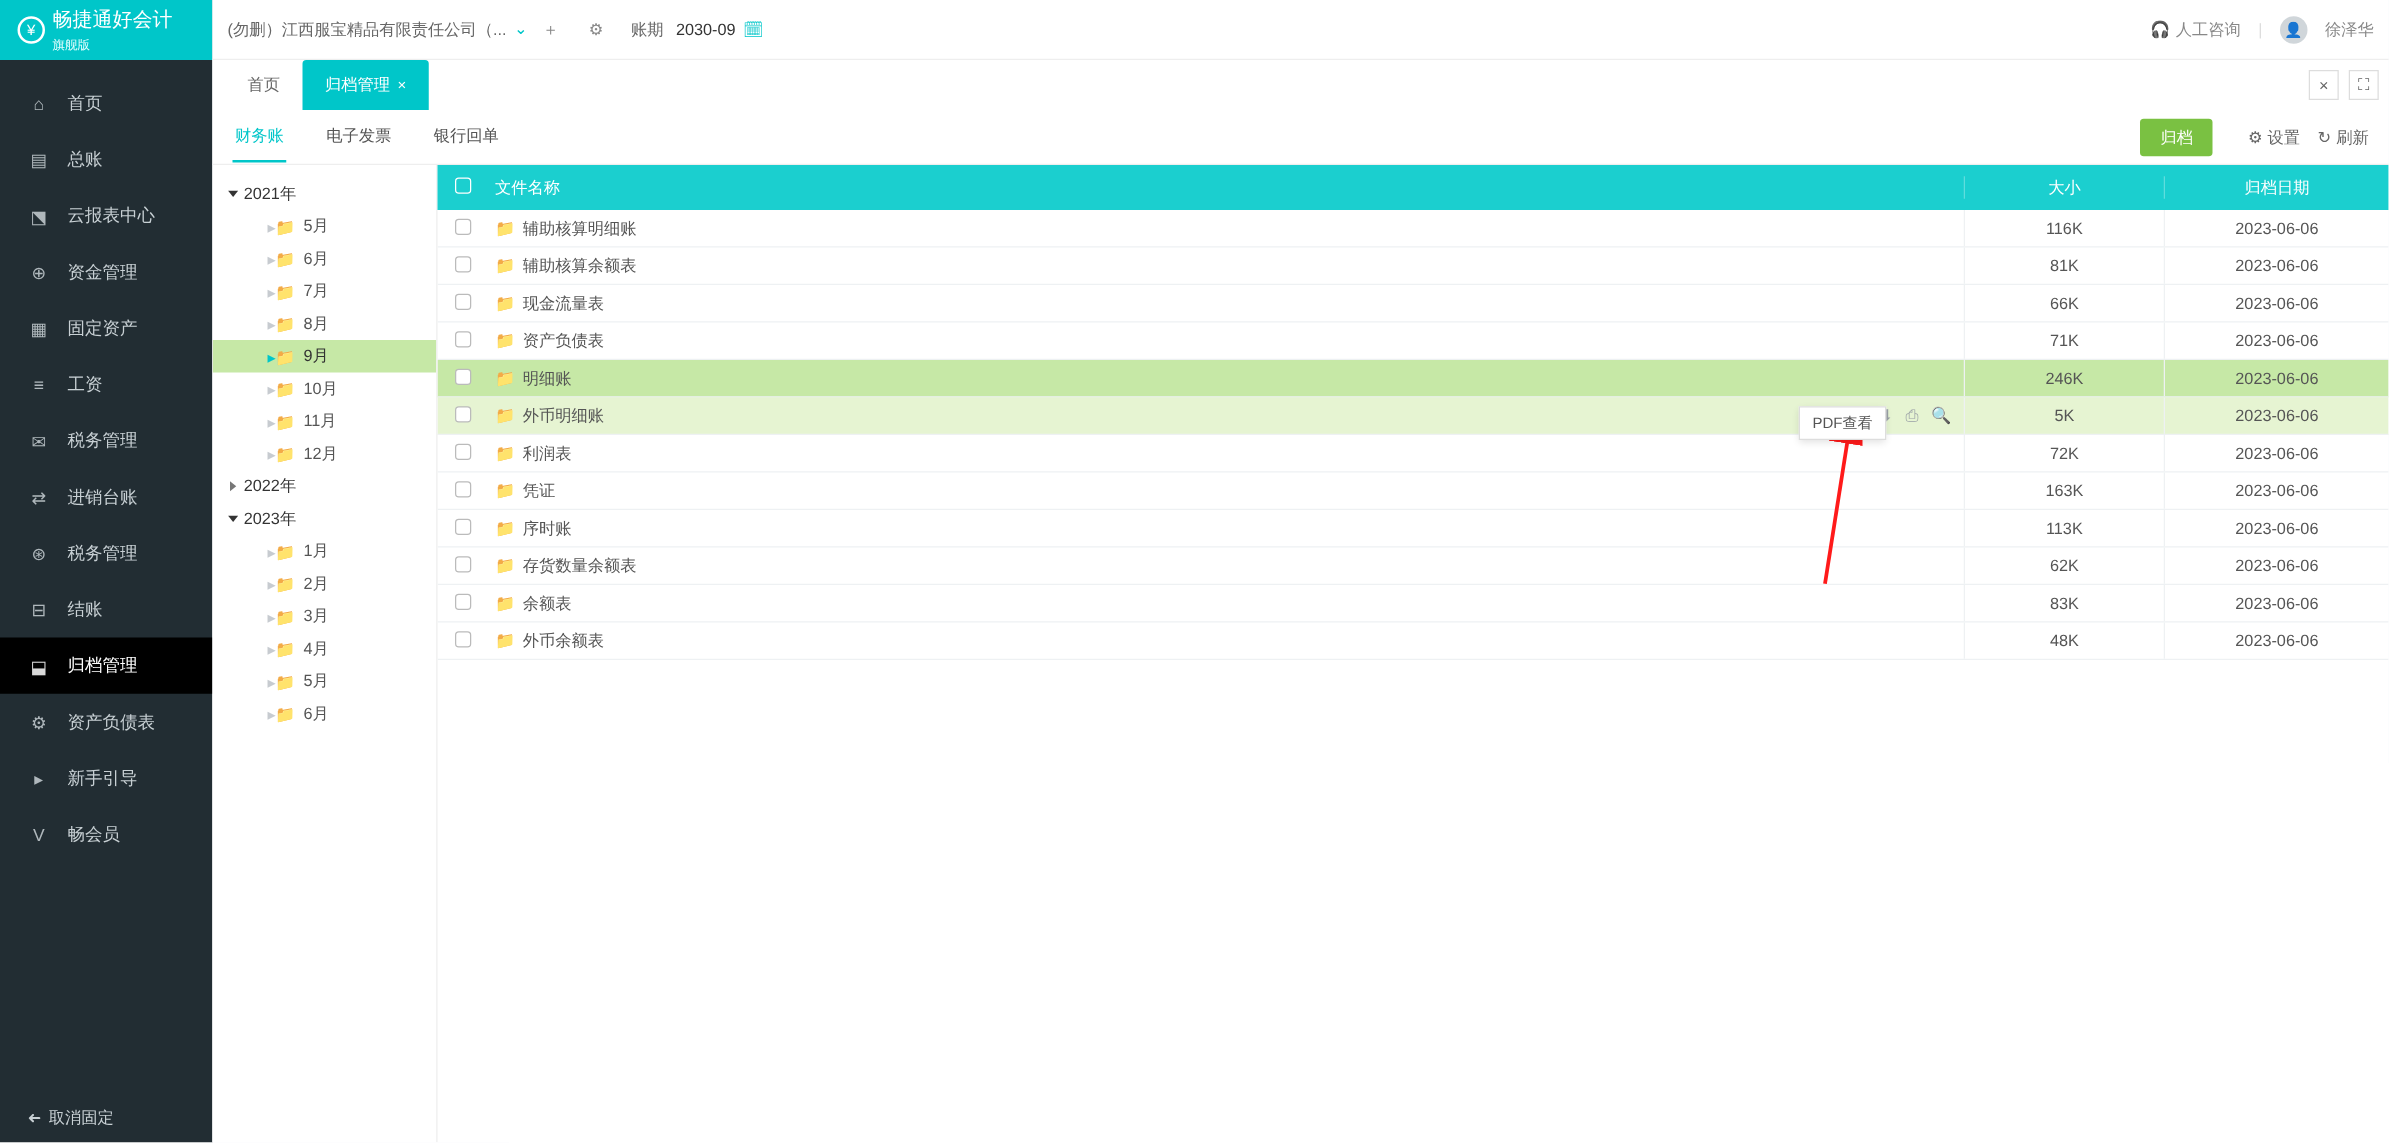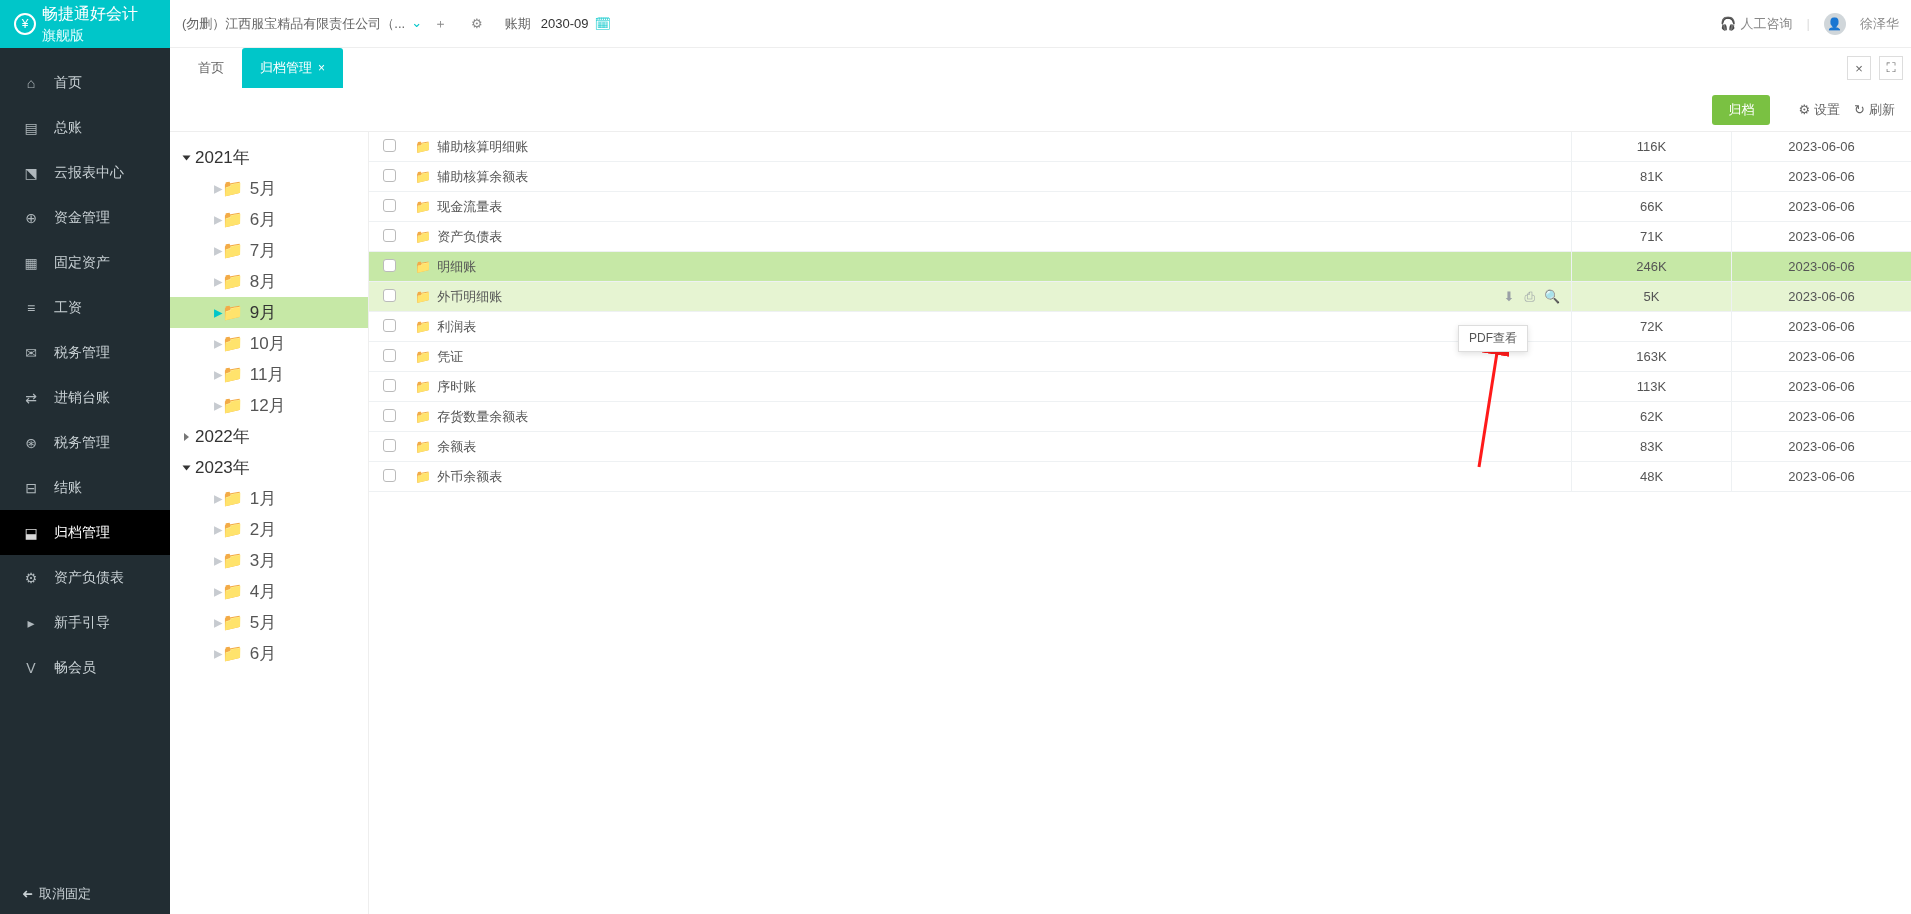--- a/index.html
+++ b/index.html
@@ -4,21 +4,21 @@
 <style>
   * { box-sizing: border-box; margin: 0; padding: 0; }
   html, body { width: 100%; height: 100%; font-family: "Microsoft YaHei", Arial, sans-serif; font-size: 13px; color: #333; background: #fff; }
   body { display: flex; height: 914px; width: 1911px; overflow: hidden; }
 
   
   .sidebar { width: 170px; background: #222d33; color: #c8d0d4; display: flex; flex-direction: column; }
   .logo-area { height: 48px; background: #00c6c9; display: flex; align-items: center; padding-left: 14px; color: #fff; }
   .logo-icon { width: 22px; height: 22px; border: 2px solid #fff; border-radius: 50%; display: flex; align-items: center; justify-content: center; margin-right: 6px; font-size: 12px; }
   .logo-text { font-size: 16px; font-weight: 500; }
-  .logo-sub { font-size: 14px; color: #e0fdfd; margin-top: 2px; }
+  .logo-sub { font-size: 10px; color: #e0fdfd; margin-top: 2px; }
   .nav { flex: 1; padding-top: 12px; }
   .nav-item { height: 45px; display: flex; align-items: center; padding-left: 22px; cursor: pointer; font-size: 14px; }
   .nav-item.active { background: #000; color: #fff; }
   .nav-item .icon { width: 18px; margin-right: 14px; text-align: center; opacity: 0.85; }
   .nav-footer { height: 40px; display: flex; align-items: center; padding-left: 22px; color: #c8d0d4; cursor: pointer; }
   .nav-footer .arrow { margin-right: 6px; transform: rotate(180deg); }
 
   
   .main { flex: 1; display: flex; flex-direction: column; background: #f5f7f9; }
 
@@ -49,21 +49,21 @@
   .sub-tab { padding: 10px 2px; cursor: pointer; color: #555; }
   .sub-tab.active { color: #00c6c9; border-bottom: 2px solid #00c6c9; }
   .sub-tabs-spacer { flex: 1; }
   .action-btn { background: #7ac142; color: #fff; border: none; padding: 6px 16px; border-radius: 3px; cursor: pointer; margin-right: 14px; font-size: 13px; }
   .action-link { display: flex; align-items: center; gap: 4px; color: #666; cursor: pointer; margin-left: 14px; }
 
   
   .body-split { flex: 1; display: flex; overflow: hidden; }
 
   
-  .tree { width: 199px; border-right: 1px solid #eee; padding: 10px 0; overflow-y: auto; font-size: 17px; }
+  .tree { width: 180px; border-right: 1px solid #eee; padding: 10px 0; overflow-y: auto; font-size: 13px; }
   .tree-year { padding: 4px 14px; display: flex; align-items: center; gap: 6px; cursor: pointer; color: #333; }
   .tree-month { padding: 4px 14px 4px 44px; display: flex; align-items: center; gap: 6px; cursor: pointer; color: #555; }
   .tree-month .fo { color: #c7cbd0; }
   .tree-month.selected { background: #c6e8a6; color: #333; }
   .tree-month.selected .fo { color: #00c6c9; }
   .tri { display: inline-block; width: 0; height: 0; border-left: 5px solid #777; border-top: 4px solid transparent; border-bottom: 4px solid transparent; }
   .tri.open { transform: rotate(90deg); border-left-color: #333; }
 
   
   .table-wrap { flex: 1; display: flex; flex-direction: column; position: relative; }
@@ -202,20 +202,25 @@
     </div>
     <div class="page-tabs-right">
       <div class="square-btn">×</div>
       <div class="square-btn">⛶</div>
     </div>
   </div>
 
   <div class="content">
 
     <div class="sub-tabs-row">
+      <div class="sub-tabs">
+        <div class="sub-tab active">财务账</div>
+        <div class="sub-tab">电子发票</div>
+        <div class="sub-tab">银行回单</div>
+      </div>
       <div class="sub-tabs-spacer"></div>
       <button class="action-btn">归档</button>
       <div class="action-link">
         <span>⚙</span>
         <span>设置</span>
       </div>
       <div class="action-link">
         <span>↻</span>
         <span>刷新</span>
       </div>
@@ -288,20 +293,26 @@
             <span class="fo">▸📁</span>
             <span>5月</span>
           </div>
           <div class="tree-month">
             <span class="fo">▸📁</span>
             <span>6月</span>
           </div>
         </div>
 
       <div class="table-wrap">
+        <div class="thead">
+          <div class="col-check"><span class="chk"></span></div>
+          <div class="col-name">文件名称</div>
+          <div class="col-size">大小</div>
+          <div class="col-date">归档日期</div>
+        </div>
         <div class="tbody" id="tbody">
             <div class="row">
               <div class="col-check"><span class="chk"></span></div>
               <div class="col-name" style="display:flex;align-items:center;justify-content:space-between;">
                 <div style="display:flex;align-items:center;">
                   <span class="folder-icon">📁</span>
                   <span>辅助核算明细账</span>
                 </div>
               </div>
               <div class="col-size">116K</div>

